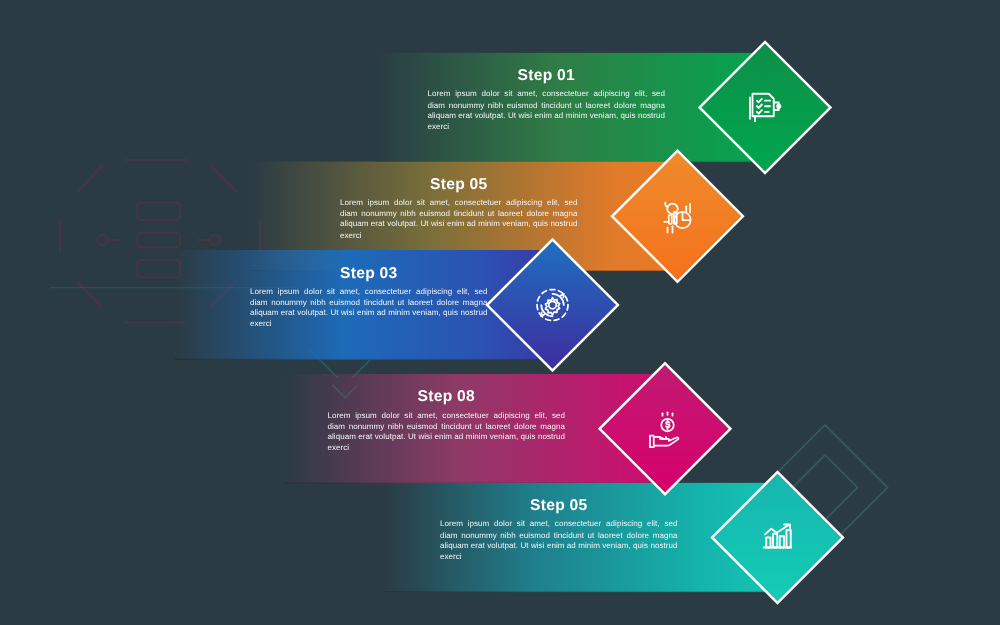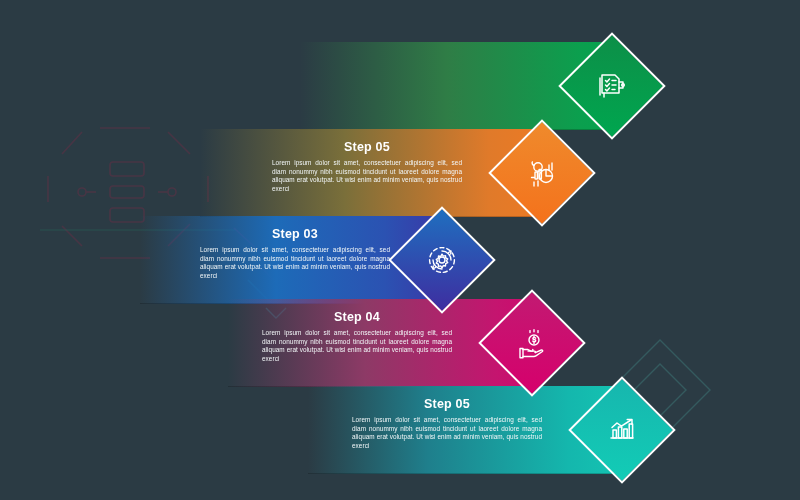--- a/index.html
+++ b/index.html
@@ -152,20 +152,24 @@
     <svg width="150" height="120" viewBox="0 0 150 120" fill="none">
       <g stroke="#5ad6c8" stroke-width="1.4">
         <path d="M10 60 L60 10 L110 60 L60 110 Z"></path>
         <path d="M34 60 L60 34 L86 60 L60 86 Z"></path>
       </g>
     </svg>
   </div>
 
   <div class="step" style="left:300px; top:42px; width:350px;">
     <div class="bar" style="background:linear-gradient(to right, rgba(43,59,68,0) 0%, #2f7d46 42%, #0b9f4e 80%, #00a64f 100%);"></div>
+    <div class="txt">
+      <div class="step-title">Step 01</div>
+      <div class="step-body">Lorem ipsum dolor sit amet, consectetuer adipiscing elit, sed diam nonummy nibh euismod tincidunt ut laoreet dolore magna aliquam erat volutpat. Ut wisi enim ad minim veniam, quis nostrud exerci</div>
+    </div>
     <div class="diamond" style="left:274px; background:linear-gradient(135deg,#0d8f48,#00a64f);">
       <div class="ico">
         <svg width="34" height="34" viewBox="0 0 34 34" fill="none" stroke="#ffffff" stroke-width="1.5" stroke-linecap="round" stroke-linejoin="round">
           <path d="M7 24V6h13l4 4v14H7z"></path>
           <path d="M5 26V9"></path>
             <path d="M9 28V24"></path>
           <path d="M10.5 11.5l1.4 1.4 2.6-2.8"></path>
           <path d="M10.5 16l1.4 1.4 2.6-2.8"></path>
           <path d="M10.5 20.5l1.4 1.4 2.6-2.8"></path>
           <path d="M17 11.5h4"></path>
@@ -196,21 +200,21 @@
           <path d="M24 9v5"></path>
             <path d="M27 7v7"></path>
           <path d="M9 26v4"></path>
             <path d="M13 25v5"></path>
           <path d="M6.5 21.5h3"></path>
         </svg>
       </div>
     </div>
   </div>
 
-  <div class="step" style="left:140px; top:216px; width:340px;">
+  <div class="step" style="left:140px; top:200px; width:340px;">
     <div class="bar" style="background:linear-gradient(to right, rgba(43,59,68,0) 0%, #1d6bb8 40%, #2b52b2 72%, #4427a0 100%);"></div>
     <div class="txt tleft" style="right:auto; left:60px;">
       <div class="step-title">Step 03</div>
       <div class="step-body">Lorem ipsum dolor sit amet, consectetuer adipiscing elit, sed diam nonummy nibh euismod tincidunt ut laoreet dolore magna aliquam erat volutpat. Ut wisi enim ad minim veniam, quis nostrud exerci</div>
     </div>
     <div class="diamond" style="left:264px; background:linear-gradient(135deg,#1f6fbf,#3e2da0);">
       <div class="ico">
         <svg width="36" height="36" viewBox="0 0 36 36" fill="none" stroke="#ffffff" stroke-width="1.4" stroke-linecap="round" stroke-linejoin="round">
           <circle cx="18" cy="18" r="3"></circle>
           <path d="M18 12.2l1.3 1.9 2.2-.5.2 2.3 2 1-1.2 1.9 1.2 1.9-2 1-.2 2.3-2.2-.5L18 25.8l-1.3-1.9-2.2.5-.2-2.3-2-1 1.2-1.9-1.2-1.9 2-1 .2-2.3 2.2.5z"></path>
@@ -220,21 +224,21 @@
           <path d="M11.5 25.5l-2.6 1.4.4-2.9"></path>
           <circle cx="18" cy="18" r="12.4" stroke-dasharray="4 3"></circle>
         </svg>
       </div>
     </div>
   </div>
 
   <div class="step" style="left:228px; top:299px; width:342px;">
     <div class="bar" style="background:linear-gradient(to right, rgba(43,59,68,0) 0%, #8d3a66 40%, #c4156f 78%, #d6006c 100%);"></div>
     <div class="txt">
-      <div class="step-title">Step 04</div>
+      <div class="step-title">Step 08</div>
       <div class="step-body">Lorem ipsum dolor sit amet, consectetuer adipiscing elit, sed diam nonummy nibh euismod tincidunt ut laoreet dolore magna aliquam erat volutpat. Ut wisi enim ad minim veniam, quis nostrud exerci</div>
     </div>
     <div class="diamond" style="left:266px; background:linear-gradient(135deg,#c21a72,#d6006c);">
       <div class="ico">
         <svg width="34" height="34" viewBox="0 0 34 34" fill="none" stroke="#ffffff" stroke-width="1.4" stroke-linecap="round" stroke-linejoin="round">
           <circle cx="19" cy="14" r="5"></circle>
           <path d="M20.6 12.2c-.4-.6-1.2-.9-1.9-.7-.8.2-1.1 1.1-.5 1.6.5.4 1.7.4 2.2.9.6.5.2 1.5-.6 1.7-.8.2-1.6-.1-2-.7"></path>
           <path d="M19 10.4v1"></path>
             <path d="M19 16.6v1"></path>
           <path d="M15 6.5V4.6"></path>

